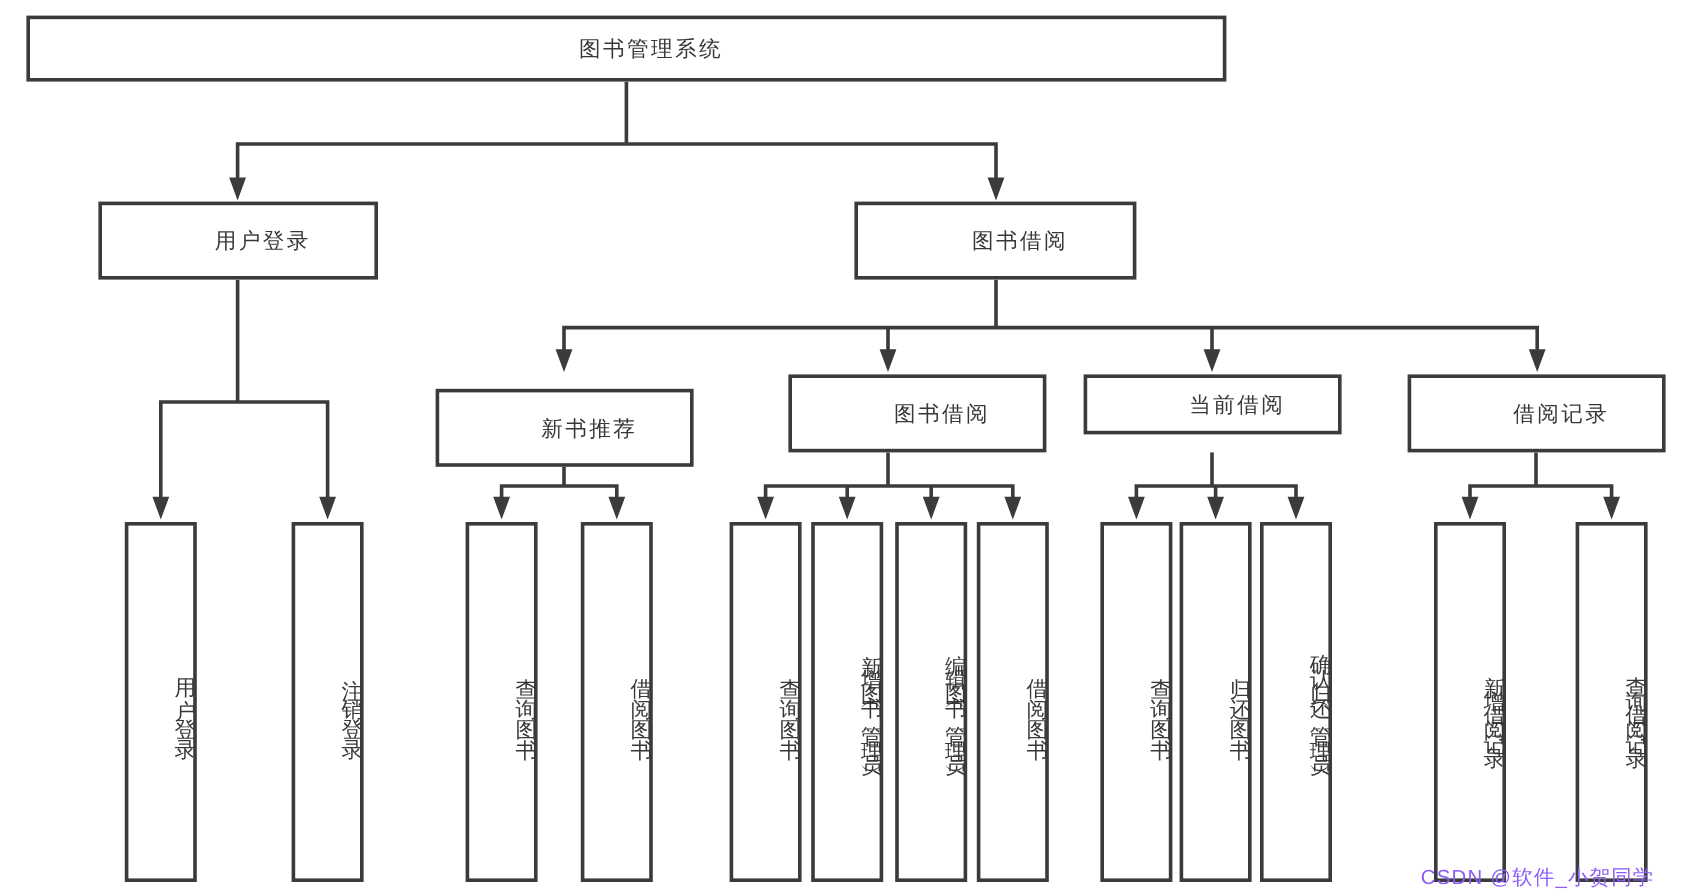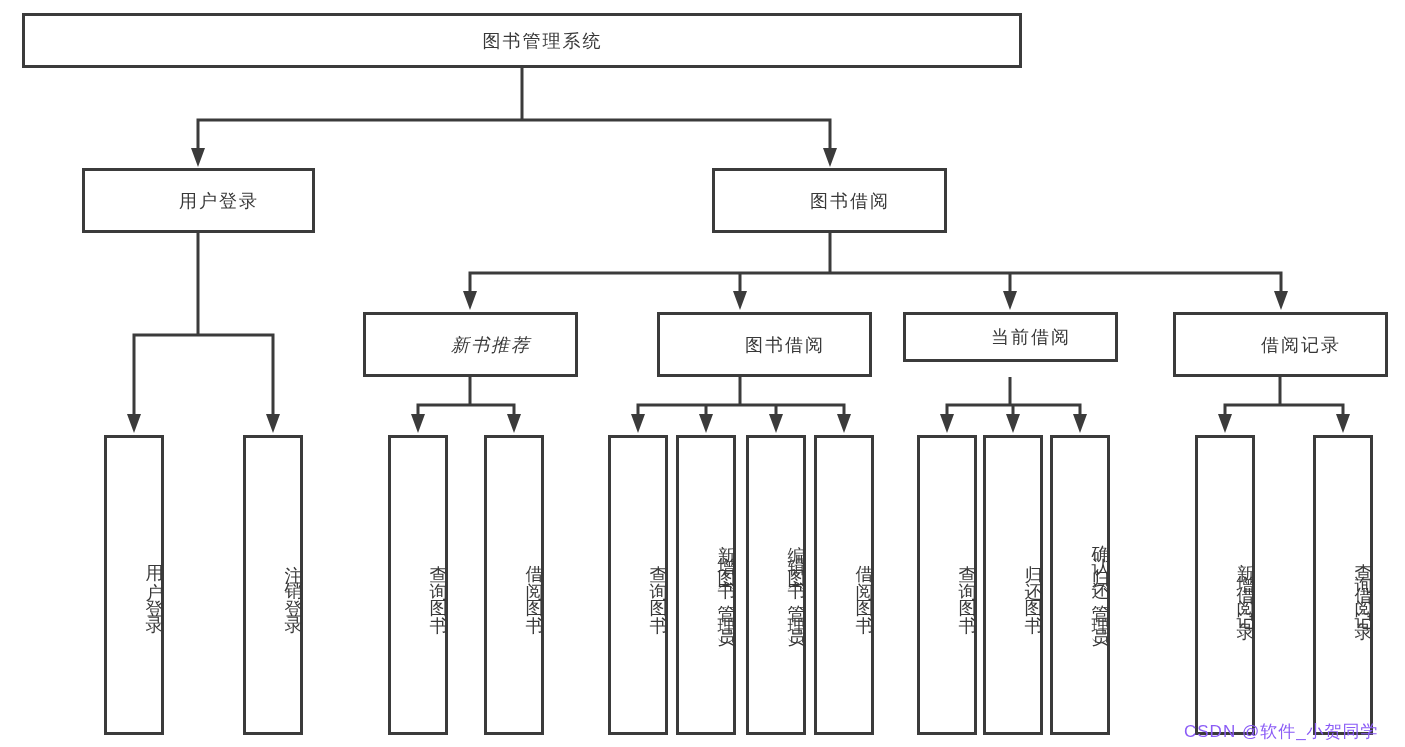--- a/index.html
+++ b/index.html
@@ -13,21 +13,21 @@
     border:3px solid #3b3b3b; background:#ffffff;
     display:flex; align-items:center; justify-content:center;
     font-size:18px; color:#383838; letter-spacing:2px; white-space:nowrap;padding-left:41px;
   }
   
   #nd-root { left:22px; top:13px; width:1000px; height:55px; }
   
   #nd-user { left:82px;  top:168px; width:233px; height:65px; }
   #nd-mgmt { left:712px; top:168px; width:235px; height:65px; }
   
-  #nd-m0 { left:363px;  top:312px; width:215px; height:65px;font-style:italic; }
+  #nd-m0 { left:363px;  top:324px; width:215px; height:65px; }
   #nd-m1 { left:633px;  top:312px; width:215px; height:65px;margin-left:24px; }
   #nd-m2 { left:903px;  top:312px; width:215px; height:50px; }
   #nd-m3 { left:1173px; top:312px; width:215px; height:65px;text-align:center; }
   
   .leaf { top:435px; width:60px; height:300px; letter-spacing:0; }
   #lf-0  { left:104px; }
   #lf-1  { left:243px; }
   #lf-2  { left:388px; }
   #lf-3  { left:484px; }
   #lf-4  { left:608px; }

